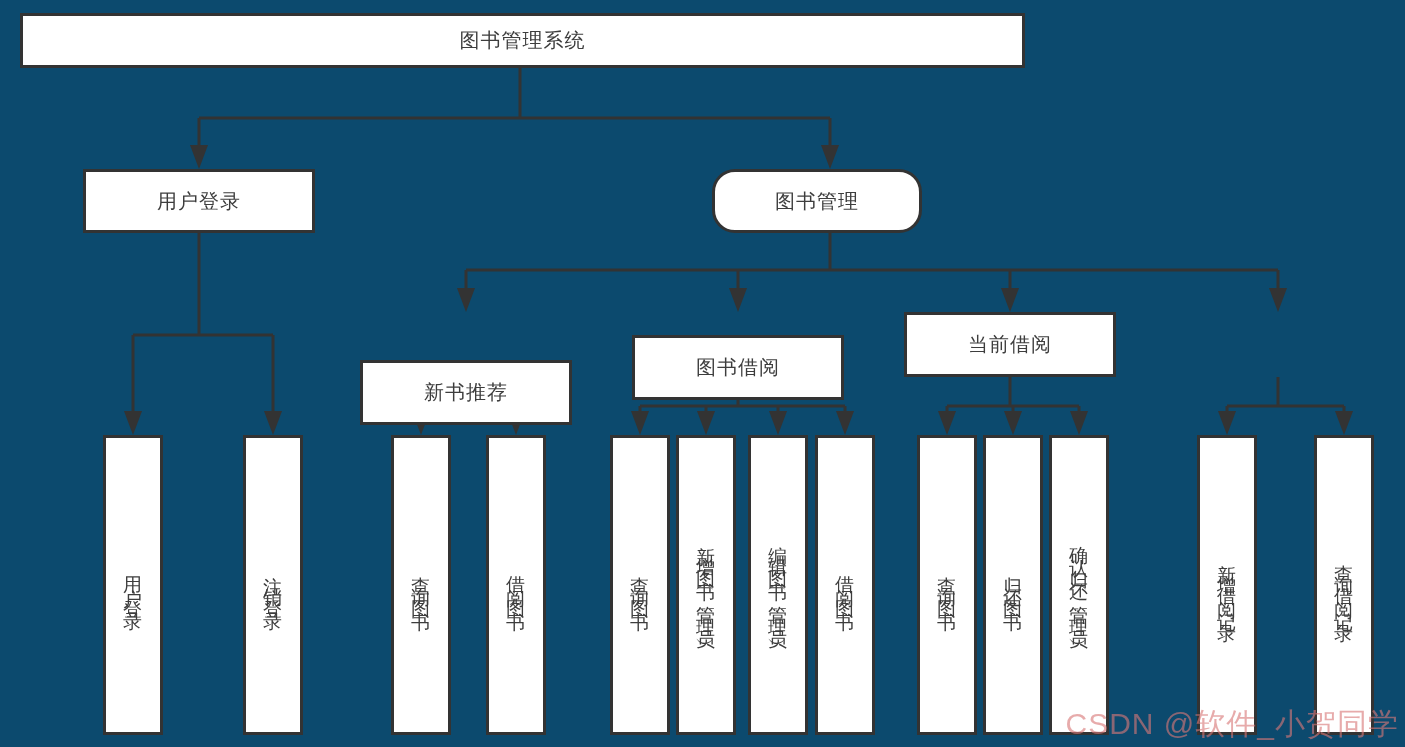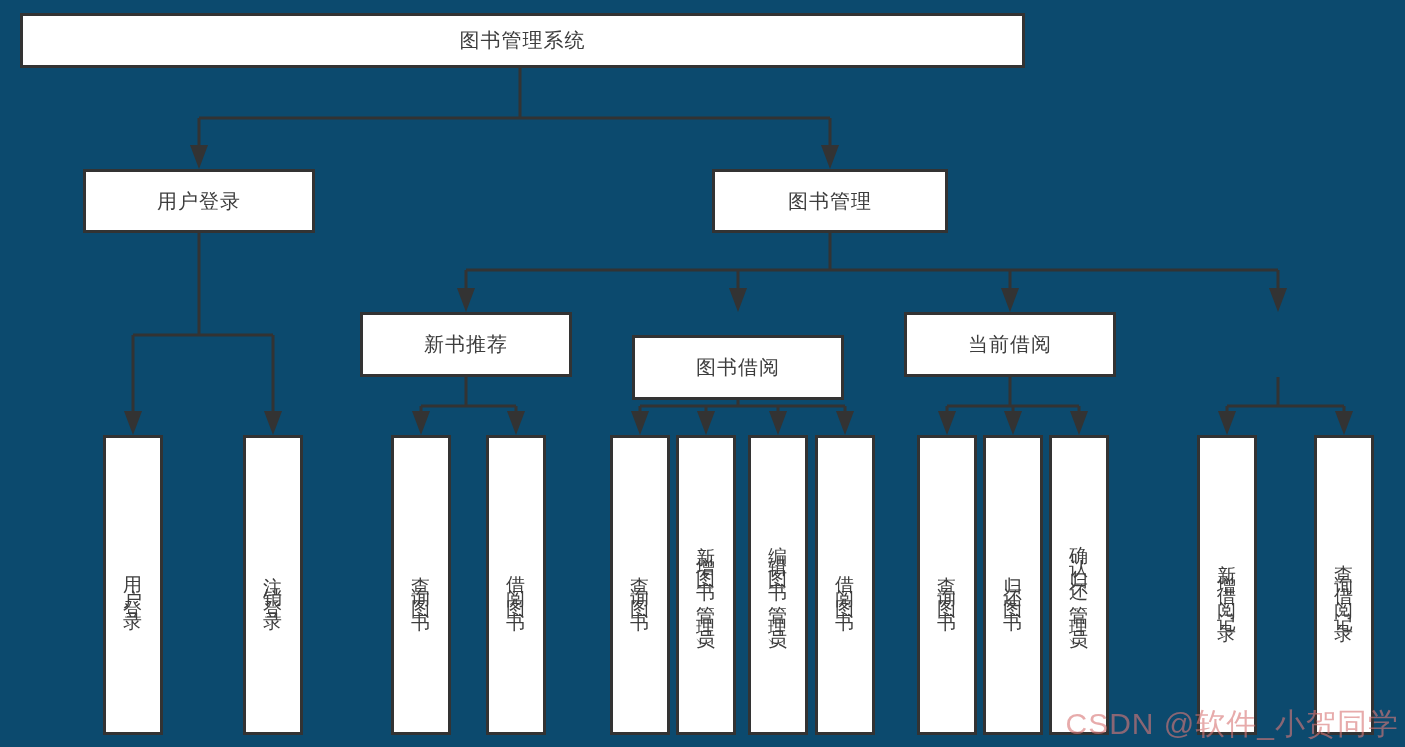--- a/index.html
+++ b/index.html
@@ -94,25 +94,25 @@
     </g>
   </svg>
 
   <div class="node node-root node-h">
     <span>图书管理系统</span>
   </div>
 
   <div class="node node-lvl2 node-h" style="left:83px;width:232px;">
     <span>用户登录</span>
   </div>
-  <div class="node node-lvl2 node-h" style="left:712px;width:236px;">
+  <div class="node node-lvl2 node-h" style="left:712px;width:210px;border-radius:23px;">
     <span>图书管理</span>
   </div>
 
-  <div class="node node-lvl3 node-h" style="left:360px;width:212px;">
+  <div class="node node-lvl3 node-h" style="left:360px;width:212px;margin-top:48px;">
     <span>新书推荐</span>
   </div>
   <div class="node node-lvl3 node-h" style="left:632px;width:212px;margin-top:23px;">
     <span>图书借阅</span>
   </div>
   <div class="node node-lvl3 node-h" style="left:904px;width:212px;">
     <span>当前借阅</span>
   </div>
 
   <div class="node node-leaf" style="left:103px;">

